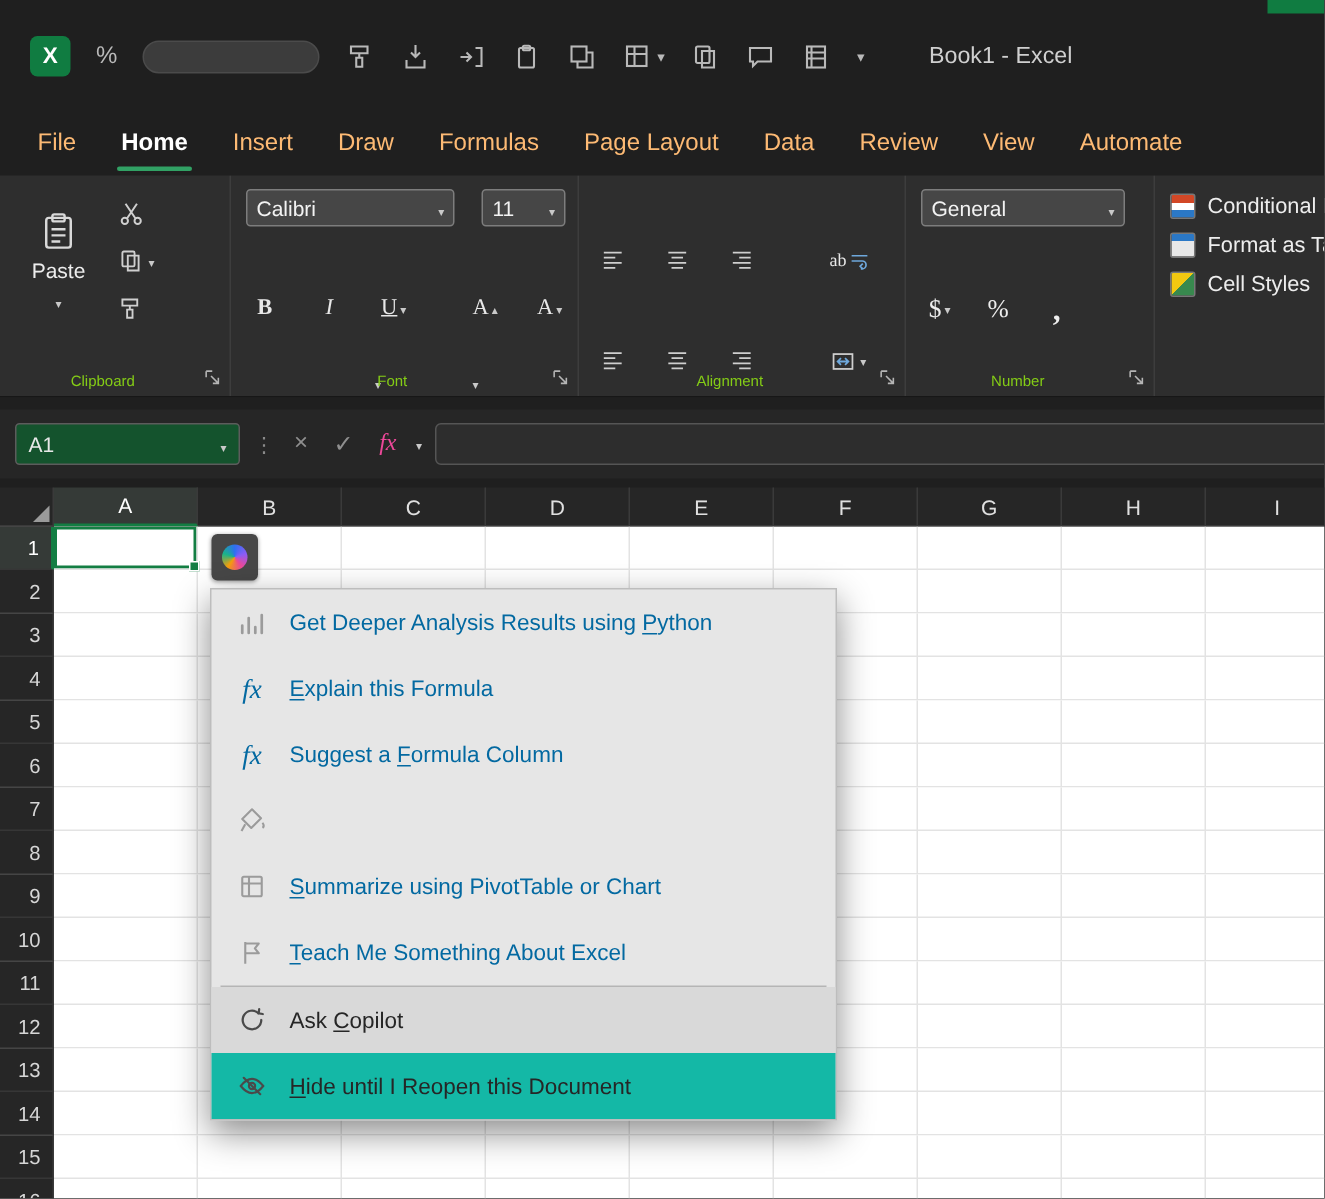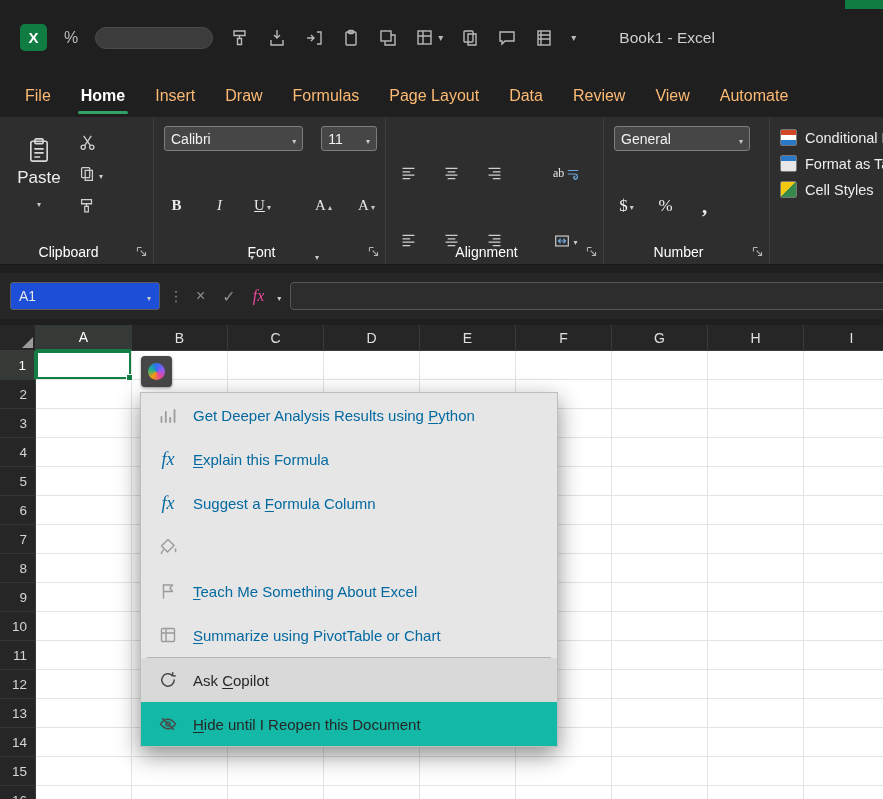--- a/index.html
+++ b/index.html
@@ -25,54 +25,54 @@
   
   .tabs{ height:42px; display:flex; align-items:center; gap:8px; padding-left:14px; white-space:nowrap; overflow:hidden; }
   .tab{ padding:0 11px; font-size:16px; color:#fdba74; height:42px; display:flex; align-items:center; position:relative; }
   .tab.active{ font-weight:bold; color:#fff; }
   .tab.active::after{ content:""; position:absolute; left:8px; right:8px; bottom:3px; height:3px;
                       background:var(--accent,#31A164); border-radius:2px; }
 
   
   .ribbon{ height:148px; background:#2e2e2e; display:flex; overflow:hidden; border-bottom:1px solid #171717; }
   .group{ position:relative; padding:9px 8px 24px 10px; border-right:1px solid #3d3d3d; flex:none; }
-  .g-label{ position:absolute; bottom:4px; left:0; right:16px; text-align:center; font-size:14px; color:#ffffff; }
+  .g-label{ position:absolute; bottom:4px; left:0; right:16px; text-align:center; font-size:10px; color:#84cc16; }
   .launcher{ position:absolute; right:5px; bottom:6px; }
   .rrow{ display:flex; align-items:center; gap:18px; margin-bottom:7px; }
   .combo{ height:25px; background:#464646; border:1px solid #7d7d7d; border-radius:3px;
           display:flex; align-items:center; justify-content:space-between; padding:0 6px; font-size:14px; color:#f2f2f2; }
   .ibtn{ min-width:25px; height:25px; background:transparent; border:none; color:#e8e8e8;
          display:flex; align-items:center; justify-content:center; font-size:15px;
          font-family:"Liberation Serif", serif; gap:2px;margin-top:35px; }
   .ibtn.b{ font-weight:bold; }
   .ibtn.i{ font-style:italic; }
   .ibtn.u span:first-child{ text-decoration:underline; }
   .cv::after{ content:"▾"; font-size:8px; color:#c9c9c9; }
   .cvu::after{ content:"▴"; font-size:8px; color:#c9c9c9; }
   .gapx{ width:10px; }
   .colorbtn{ display:flex; flex-direction:column; align-items:center; gap:2px; }
   .colorbar{ width:15px; height:4px; }
   .paste-wrap{ display:flex; gap:10px; }
   .paste-btn{ width:58px; height:96px; display:flex; flex-direction:column; align-items:center; justify-content:center; gap:4px;
-              border-radius:4px; font-size:17px; color:#ededed; }
+              border-radius:4px; font-size:14px; color:#ededed; }
   .mini-col{ display:flex; flex-direction:column; gap:8px; padding-top:4px; }
   .mini-btn{ display:flex; align-items:center; gap:3px; height:24px; }
   .num-big{ font-size:17px; color:#ededed; font-family:"Liberation Serif", serif; }
   .num-comma{ font-size:21px; font-weight:bold; line-height:10px; }
   .dec-txt{ font-size:11px; color:#dcdcdc; letter-spacing:0.5px; }
   .styles-col{ display:flex; flex-direction:column; gap:9px; padding-top:3px; width:160px; }
   .style-row{ display:flex; align-items:center; gap:8px; font-size:14.5px; color:#ededed; white-space:nowrap; }
   .sic{ width:17px; height:17px; border-radius:2px; flex:none; }
   .sic.cf{ background:linear-gradient(180deg,#d24726 34%,#fff 34%,#fff 67%,#2b78c6 67%); border:1px solid #777; }
   .sic.ft{ background:linear-gradient(180deg,#2b78c6 30%,#e8e8e8 30%); border:1px solid #777; }
   .sic.cs{ background:linear-gradient(135deg,#f2c811 50%,#38894e 50%); border:1px solid #777; }
 
   
   .fbar{ height:46px; margin-top:8px; background:#262626; display:flex; align-items:center; padding:0 10px; gap:9px; }
-  .namebox{ width:150px; height:28px; background:#1d4ed8; border:1px solid #5c5c5c; border-radius:3px;
+  .namebox{ width:150px; height:28px; background:#14532d; border:1px solid #5c5c5c; border-radius:3px;
             display:flex; align-items:center; justify-content:space-between; padding:0 8px; font-size:14px; }
   .vdots{ color:#8a8a8a; font-size:14px; }
   .vdots::after{ content:"⋮"; }
   .fbtn{ font-size:16px; color:#8f8f8f; padding:0 4px; }
   .fbtn.fx{ color:#ec4899; font-style:italic; font-family:"Liberation Serif", serif; }
   .finput{ flex:1; height:28px; background:#2d2d2d; border:1px solid #555; border-radius:4px; margin-right:-14px; }
 
   
   .ghead{ margin-top:6px; display:grid; grid-template-columns:36px repeat(9,96px); height:26px; }
   .corner{ background:#262626; border-right:1px solid #3a3a3a; border-bottom:1px solid #3a3a3a; position:relative; }
@@ -645,35 +645,35 @@
       <span class="mic">
           <svg width="20" height="20" viewBox="0 0 20 20" fill="none" stroke-width="1.4" stroke-linejoin="round">
             <path d="M10 2.5 16 8.5 9.5 15 3.5 9z"></path>
             <path d="M5.5 12.5 3 17"></path>
             <path d="M17 11.5q1.6 2.2 0 3.4"></path>
           </svg>
         </span>
     </div>
     <div class="mi disabled">
       <span class="mic">
+          <svg width="20" height="20" viewBox="0 0 20 20" fill="none" stroke-width="1.4">
+            <rect x="3.5" y="3.5" width="13" height="13" rx="1"></rect>
+            <path d="M3.5 8h13M8 3.5v13"></path>
+          </svg>
+        </span>
+      <span class="mlabel"><span></span><span class="key">S</span><span>ummarize using PivotTable or Chart</span></span>
+    </div>
+    <div class="mi disabled">
+      <span class="mic">
           <svg width="20" height="20" viewBox="0 0 20 20" fill="none" stroke-width="1.4" stroke-linejoin="round">
             <path d="M5.5 17.5V3"></path>
             <path d="M5.5 4h9l-2.6 3.2L14.5 10.5h-9"></path>
           </svg>
         </span>
       <span class="mlabel"><span></span><span class="key">T</span><span>each Me Something About Excel</span></span>
-    </div>
-    <div class="mi disabled">
-      <span class="mic">
-          <svg width="20" height="20" viewBox="0 0 20 20" fill="none" stroke-width="1.4">
-            <rect x="3.5" y="3.5" width="13" height="13" rx="1"></rect>
-            <path d="M3.5 8h13M8 3.5v13"></path>
-          </svg>
-        </span>
-      <span class="mlabel"><span></span><span class="key">S</span><span>ummarize using PivotTable or Chart</span></span>
     </div>
     <div class="msep"></div>
     <div class="mi hl1">
       <span class="mic">
           <svg width="20" height="20" viewBox="0 0 20 20" fill="none" stroke-width="1.5" stroke-linecap="round">
             <path d="M16.2 10a6.2 6.2 0 1 1-1.9-4.5"></path>
             <path d="M14.8 2.8l-.4 2.8 2.8.4"></path>
           </svg>
         </span>
       <span class="mlabel"><span>Ask </span><span class="key">C</span><span>opilot</span></span>

